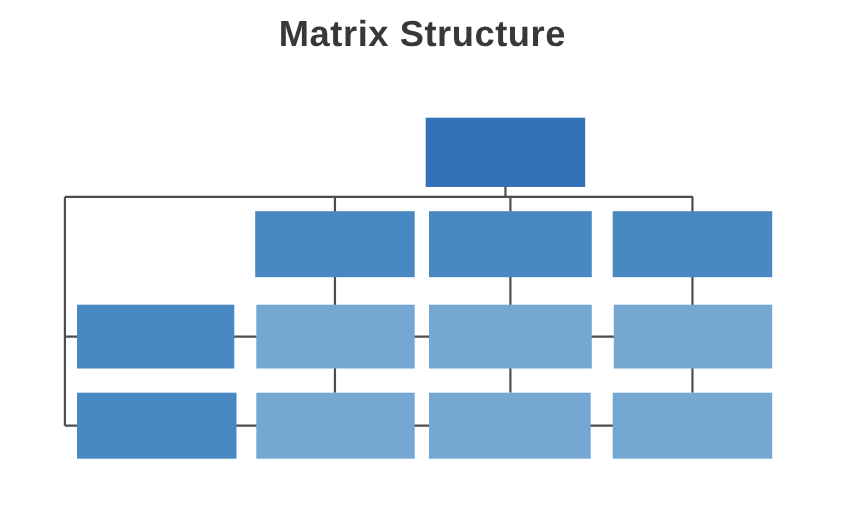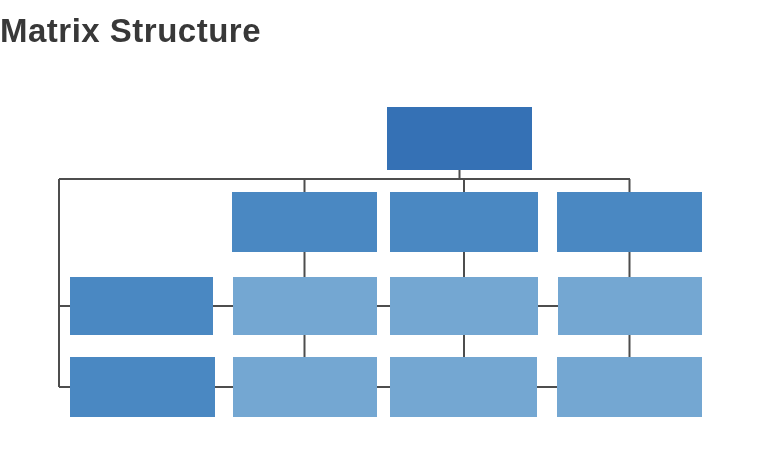--- a/index.html
+++ b/index.html
@@ -13,20 +13,21 @@
     width: 768px;
     height: 464px;
     background: #ffffff;
     overflow: hidden;
   }
   .chart-title {
     position: absolute;
     top: 12px;
     left: 0;
     width: 768px;
+    text-align: center;
     font-size: 33px;
     font-weight: 600;
     letter-spacing: 0.5px;
     color: #383838;
   }
   .connector-layer {
     position: absolute;
     top: 0;
     left: 0;
   }

